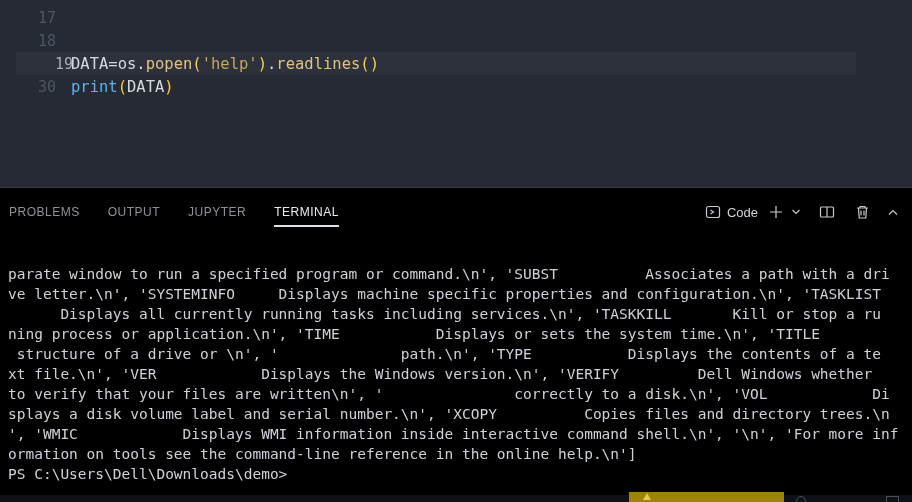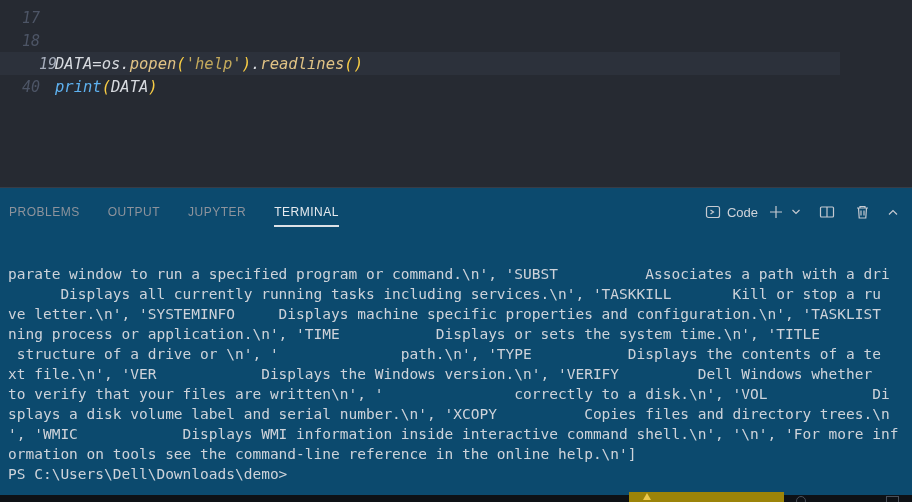--- a/index.html
+++ b/index.html
@@ -1,38 +1,38 @@
 <!DOCTYPE html>
 <html><head>
 <meta charset="utf-8">
 <style>
   * { margin:0; padding:0; box-sizing:border-box; }
   html,body { width:912px; height:502px; overflow:hidden; }
   body { background:#262a32; font-family:"Liberation Sans", sans-serif; position:relative; }
 
   
-  .editor { position:absolute; top:0; left:0; width:853px; height:187px; background:#262a32;font-style:italic; }
+  .editor { position:absolute; top:0; left:16px; width:853px; height:187px; background:#262a32; }
   .ed-line { position:relative; height:23px; display:flex; align-items:center;
              font-family:"DejaVu Sans Mono", monospace; font-size:15.5px; }
   .ed-line.active .band { position:absolute; left:0; top:0; width:840px; height:23px;
              background:#2c313b; z-index:0; }
   .gutter { position:relative; z-index:1; width:40px; text-align:right; color:#4d5566;
             font-size:15px; flex:0 0 40px; }
   .ed-line.active .gutter { color:#a6adbb;padding-left:39px; }
   .code { position:relative; z-index:1; margin-left:15px; white-space:pre; }
   .tok-plain  { color:#d6d9de; }
   .tok-func   { color:#e0c285; }
   .tok-paren  { color:#f7cc45; }
   .tok-string { color:#c3a95c; }
   .tok-keyword{ color:#5eb1ef; }
   #editor-lines { padding-top:6px; }
 
   
   .panel { position:absolute; top:187px; left:0; width:912px; height:315px;
-           background:#0c4a6e; border-top:1px solid #373c46; }
+           background:#000000; border-top:1px solid #373c46; }
   .panel-header { height:48px; display:flex; align-items:center;
                   justify-content:space-between; padding:0 12px 0 9px; }
   .tabs { display:flex; gap:28px; }
   .tab { position:relative; height:48px; display:flex; align-items:center;
          font-size:12px; letter-spacing:.5px; color:#8d939c; cursor:pointer; }
   .tab.active { color:#e6eaef; }
   .tab.active::after { content:""; position:absolute; left:0; right:0; top:37px;
          height:1.5px; background:#dde1e6; }
 
   .actions { display:flex; align-items:center; color:#c6cad1; }
@@ -76,21 +76,21 @@
       <div class="ed-line">
         <div class="gutter">18</div>
         <div class="code"></div>
       </div>
       <div class="ed-line active" title="">
         <div class="band"></div>
         <div class="gutter">19</div>
         <div class="code"><span class="tok-plain">DATA=os.</span><span class="tok-func">popen</span><span class="tok-paren">(</span><span class="tok-string">'help'</span><span class="tok-paren">)</span><span class="tok-plain">.</span><span class="tok-func">readlines</span><span class="tok-paren">()</span></div>
       </div>
       <div class="ed-line" title="">
-        <div class="gutter">40</div>
+        <div class="gutter">30</div>
         <div class="code"><span class="tok-keyword">print</span><span class="tok-paren">(</span><span class="tok-plain">DATA</span><span class="tok-paren">)</span></div>
       </div>
     </div>
 </div>
 
 <div class="panel">
   <div class="panel-header">
     <div class="tabs" id="panel-tabs">
         <div class="tab">PROBLEMS</div>
         <div class="tab">OUTPUT</div>
@@ -149,22 +149,22 @@
           <svg width="14" height="12" viewBox="0 0 14 12">
             <polyline points="3,8.5 7,4.5 11,8.5"></polyline>
           </svg>
         </span>
       </button>
     </div>
   </div>
 
   <div class="terminal" id="terminal-output">
       <div class="t-line">parate window to run a specified program or command.\n', 'SUBST          Associates a path with a dri</div>
+      <div class="t-line">ve letter.\n', 'SYSTEMINFO     Displays machine specific properties and configuration.\n', 'TASKLIST</div>
       <div class="t-line">      Displays all currently running tasks including services.\n', 'TASKKILL       Kill or stop a ru</div>
-      <div class="t-line">ve letter.\n', 'SYSTEMINFO     Displays machine specific properties and configuration.\n', 'TASKLIST</div>
       <div class="t-line">ning process or application.\n', 'TIME           Displays or sets the system time.\n', 'TITLE</div>
       <div class="t-line"> structure of a drive or \n', '              path.\n', 'TYPE           Displays the contents of a te</div>
       <div class="t-line">xt file.\n', 'VER            Displays the Windows version.\n', 'VERIFY         Dell Windows whether</div>
       <div class="t-line">to verify that your files are written\n', '               correctly to a disk.\n', 'VOL            Di</div>
       <div class="t-line">splays a disk volume label and serial number.\n', 'XCOPY          Copies files and directory trees.\n</div>
       <div class="t-line">', 'WMIC            Displays WMI information inside interactive command shell.\n', '\n', 'For more inf</div>
       <div class="t-line">ormation on tools see the command-line reference in the online help.\n']</div>
       <div class="t-line">PS C:\Users\Dell\Downloads\demo&gt;</div>
     </div>
 </div>

